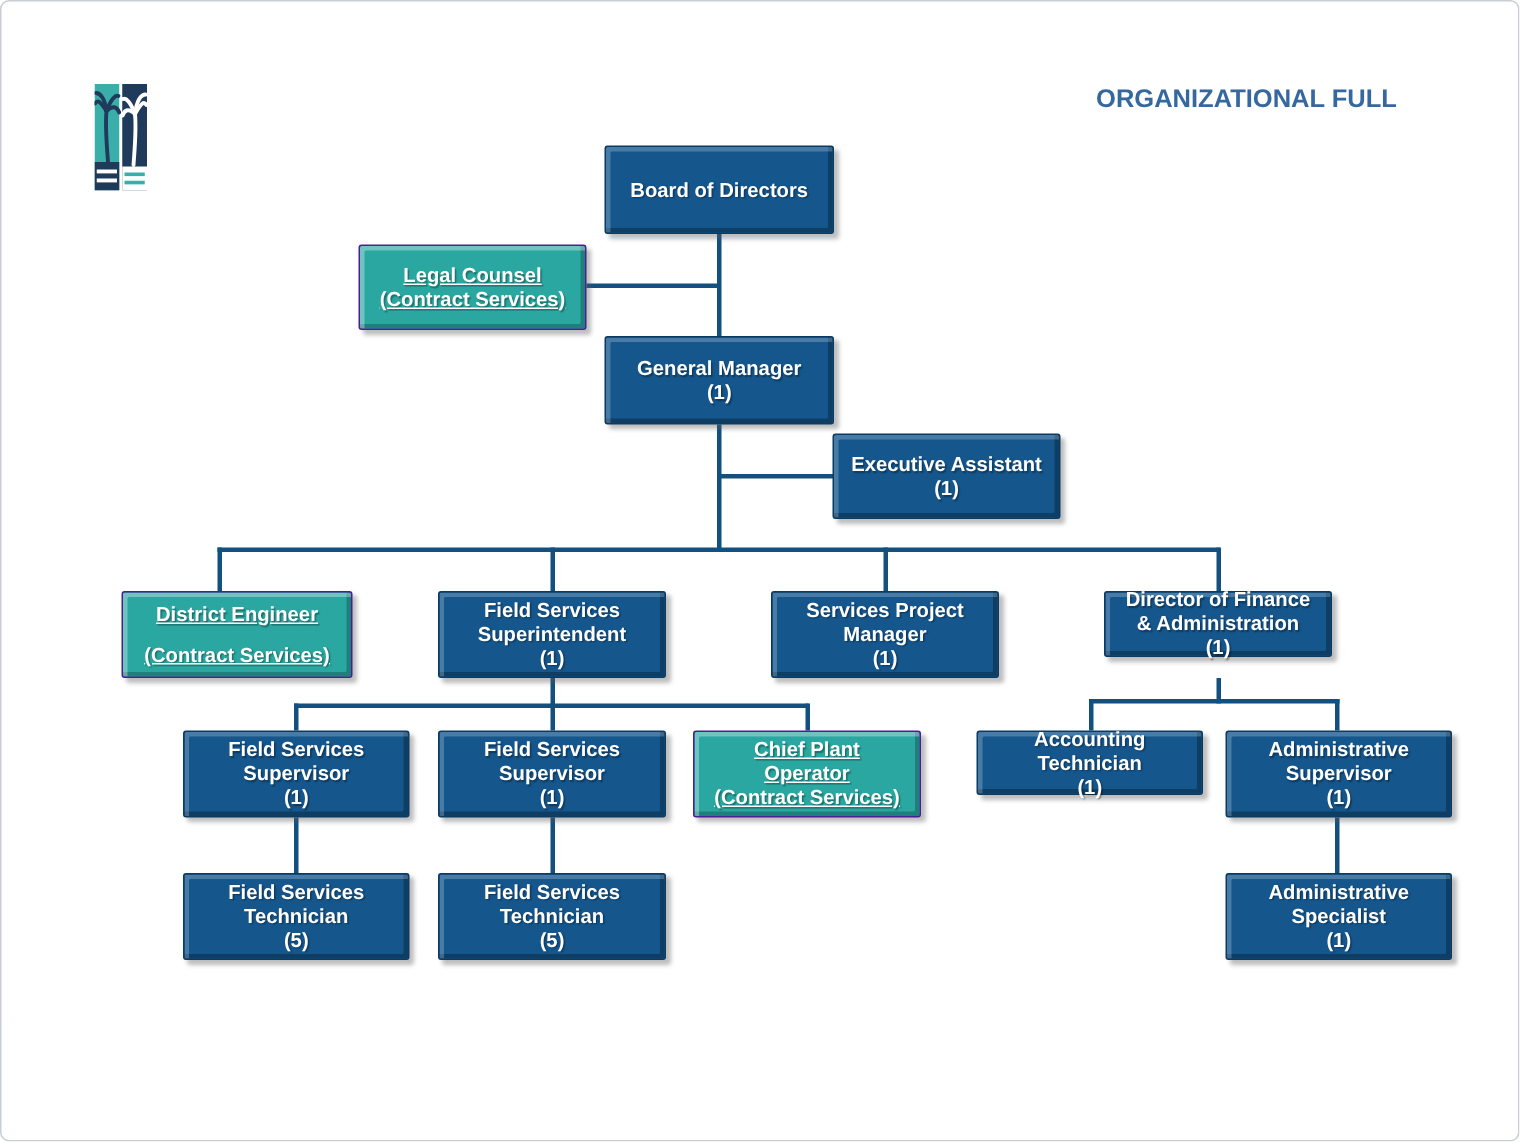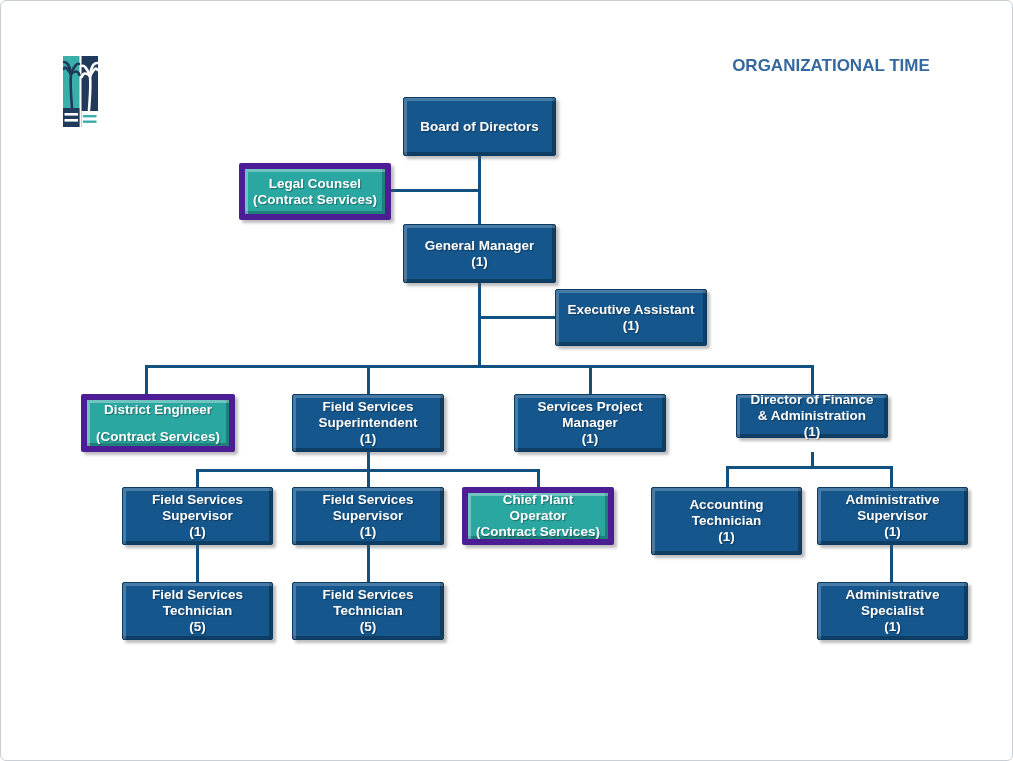--- a/index.html
+++ b/index.html
@@ -28,24 +28,25 @@
     text-align:center; color:var(--box-text,#fff); font-weight:bold; font-size:13.5px; line-height:16px;
     border-radius:2px; text-shadow:1px 1px 1px rgba(0,0,0,.35);
   }
   .node.blue {
     background:var(--employee-box,#15568c); border:1px solid #0b3a63;
     box-shadow:3px 3px 3px rgba(90,90,90,.40),
                inset 3px 3px 0 rgba(255,255,255,.22),
                inset -3px -3px 0 rgba(0,0,0,.28);
   }
   .node.teal {
-    background:var(--contract-box,#2aa7a1); border:6px solid #4c1d95;
+    background:var(--contract-box,#2aa7a1); border:1px solid #4c1d95;
     box-shadow:3px 3px 3px rgba(90,90,90,.40),
                inset 3px 3px 0 rgba(255,255,255,.33),
                inset -3px -3px 0 rgba(0,0,0,.24);
+    text-decoration:underline;
   }
   .node.spread { line-height:27px; }
   .node .ln { display:block; width:100%; }
   
   .conn { position:absolute; background:var(--connector,#11507f); }
   .conn.h { height:3px; }
   .conn.v { width:3px; }
 </style>
 </head>
 <body>
@@ -73,21 +74,21 @@
         <path d="M27 20 C24 12 21 9 19 10"></path>
         <path d="M27 20 C23 16 20 17 18.8 21"></path>
       </g>
       <rect x="18.5" y="55" width="16.5" height="16" fill="#ffffff"></rect>
       <rect x="20" y="59" width="13.5" height="2.4" style="fill:var(--logo-teal,#3aafa9)"></rect>
       <rect x="20" y="64.5" width="13.5" height="2.4" style="fill:var(--logo-teal,#3aafa9)"></rect>
     </svg>
   </div>
 
   <div class="fy-title">
-    <div>ORGANIZATIONAL TIME</div>
+    <div>ORGANIZATIONAL FULL</div>
   </div>
 
   <div class="conn v" style="left:477px;top:155px;height:68px"></div>
   <div class="conn h" style="left:390px;top:188px;width:88px"></div>
   <div class="conn v" style="left:477px;top:282px;height:85px"></div>
   <div class="conn h" style="left:478px;top:315px;width:92px"></div>
   <div class="conn h" style="left:144px;top:364px;width:668px"></div>
   <div class="conn v" style="left:144px;top:364px;height:29px"></div>
   <div class="conn v" style="left:366px;top:364px;height:29px"></div>
   <div class="conn v" style="left:588px;top:364px;height:29px"></div>
@@ -158,21 +159,21 @@
     <div class="ln">Supervisor</div>
     <div class="ln">(1)</div>
   </div>
 
   <div class="node teal" style="left:461px;top:486px;width:152px;height:58px">
     <div class="ln">Chief Plant</div>
     <div class="ln">Operator</div>
     <div class="ln">(Contract Services)</div>
   </div>
 
-  <div class="node blue" style="left:650px;top:486px;width:151px;height:68px">
+  <div class="node blue" style="left:650px;top:486px;width:151px;height:43px">
     <div class="ln">Accounting</div>
     <div class="ln">Technician</div>
     <div class="ln">(1)</div>
   </div>
 
   <div class="node blue" style="left:816px;top:486px;width:151px;height:58px">
     <div class="ln">Administrative</div>
     <div class="ln">Supervisor</div>
     <div class="ln">(1)</div>
   </div>

